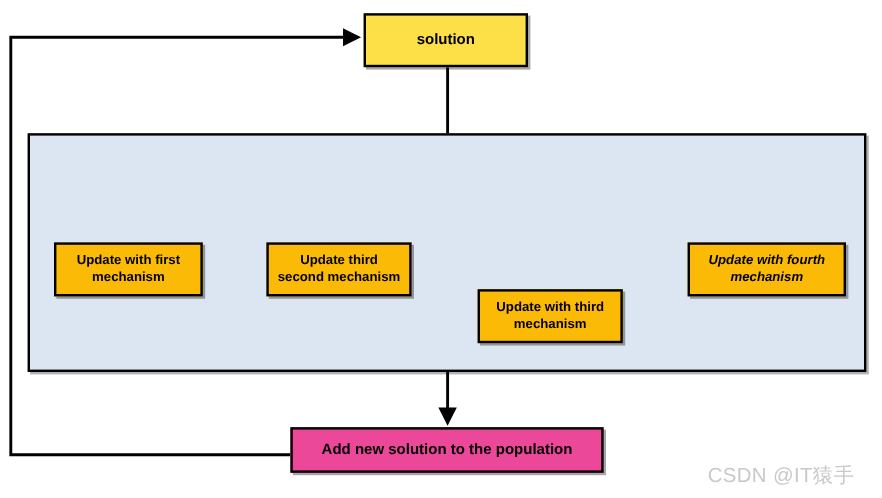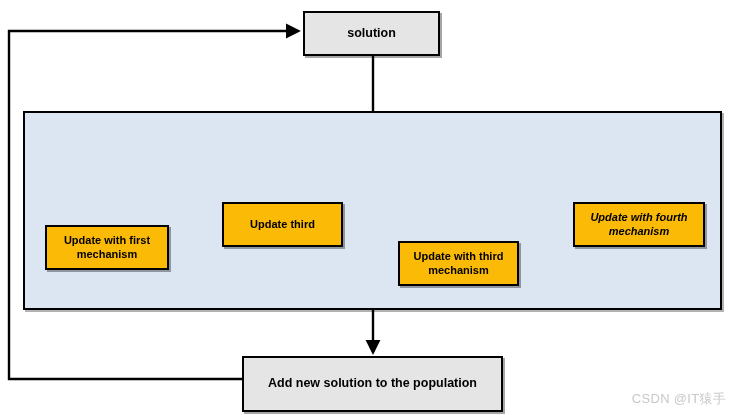--- a/index.html
+++ b/index.html
@@ -48,46 +48,46 @@
     background: #DCE6F2;
     border: 2px solid #000000;
     z-index: 1;
     box-shadow: 2px 2px 0 rgba(0,0,0,0.30);
   }
   #node-solution {
     left: 303px;
     top: 11px;
     width: 137px;
     height: 45px;
-    background: #e5e5e5;
+    background: #fde047;
     font-size: 12.5px;
   }
   .mech-node {
     top: 202px;
     height: 45px;
     background: #FBBA06;
     font-size: 11px;
   }
-  #node-mech-0 { left: 45px;  width: 124px; margin-top: 23px; }
+  #node-mech-0 { left: 45px;  width: 124px; }
   #node-mech-1 { left: 222px; width: 121px; }
   #node-mech-2 { left: 398px; width: 121px; margin-top: 39px; }
   #node-mech-3 { left: 573px; width: 132px; font-style: italic; }
   #node-add-population {
     left: 242px;
     top: 356px;
     width: 261px;
-    height: 56px;
-    background: #e5e5e5;
+    height: 38px;
+    background: #ec4899;
     font-size: 12.5px;
   }
   #watermark {
     position: absolute;
-    right: 9px;
+    right: 23px;
     bottom: 7px;
-    font-size: 13px;
+    font-size: 17px;
     color: #c9c9c9;
     z-index: 5;
     letter-spacing: 0.3px;
     white-space: nowrap;
   }
 </style>
 </head>
 <body>
 
 <div id="canvas">
@@ -124,21 +124,21 @@
 
   <div class="node" id="node-solution">
     <span>solution</span>
   </div>
 
   <div class="node mech-node" id="node-mech-0">
     <span><span>Update with first</span><br><span>mechanism</span></span>
   </div>
 
   <div class="node mech-node" id="node-mech-1">
-    <span><span>Update third</span><br></span>
+    <span><span>Update third</span><br><span>second mechanism</span></span>
   </div>
 
   <div class="node mech-node" id="node-mech-2">
     <span><span>Update with third</span><br><span>mechanism</span></span>
   </div>
 
   <div class="node mech-node" id="node-mech-3">
     <span><span>Update with fourth</span><br><span>mechanism</span></span>
   </div>
 

